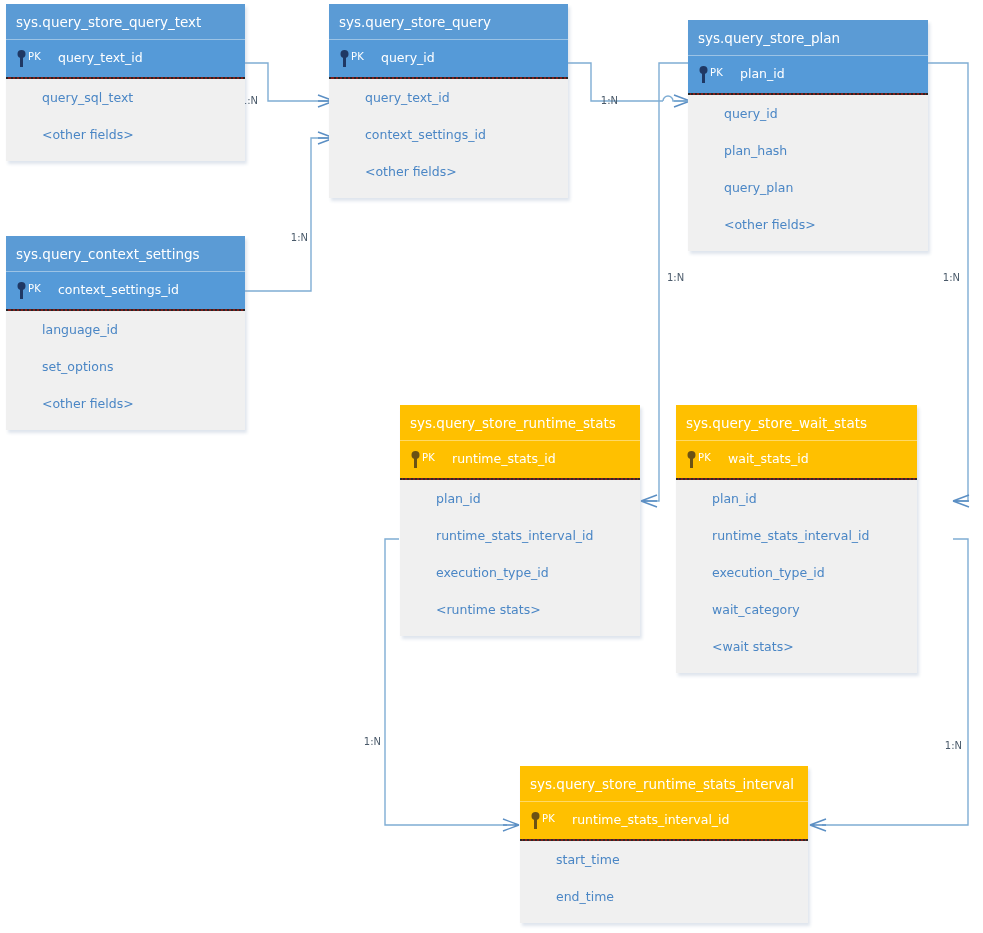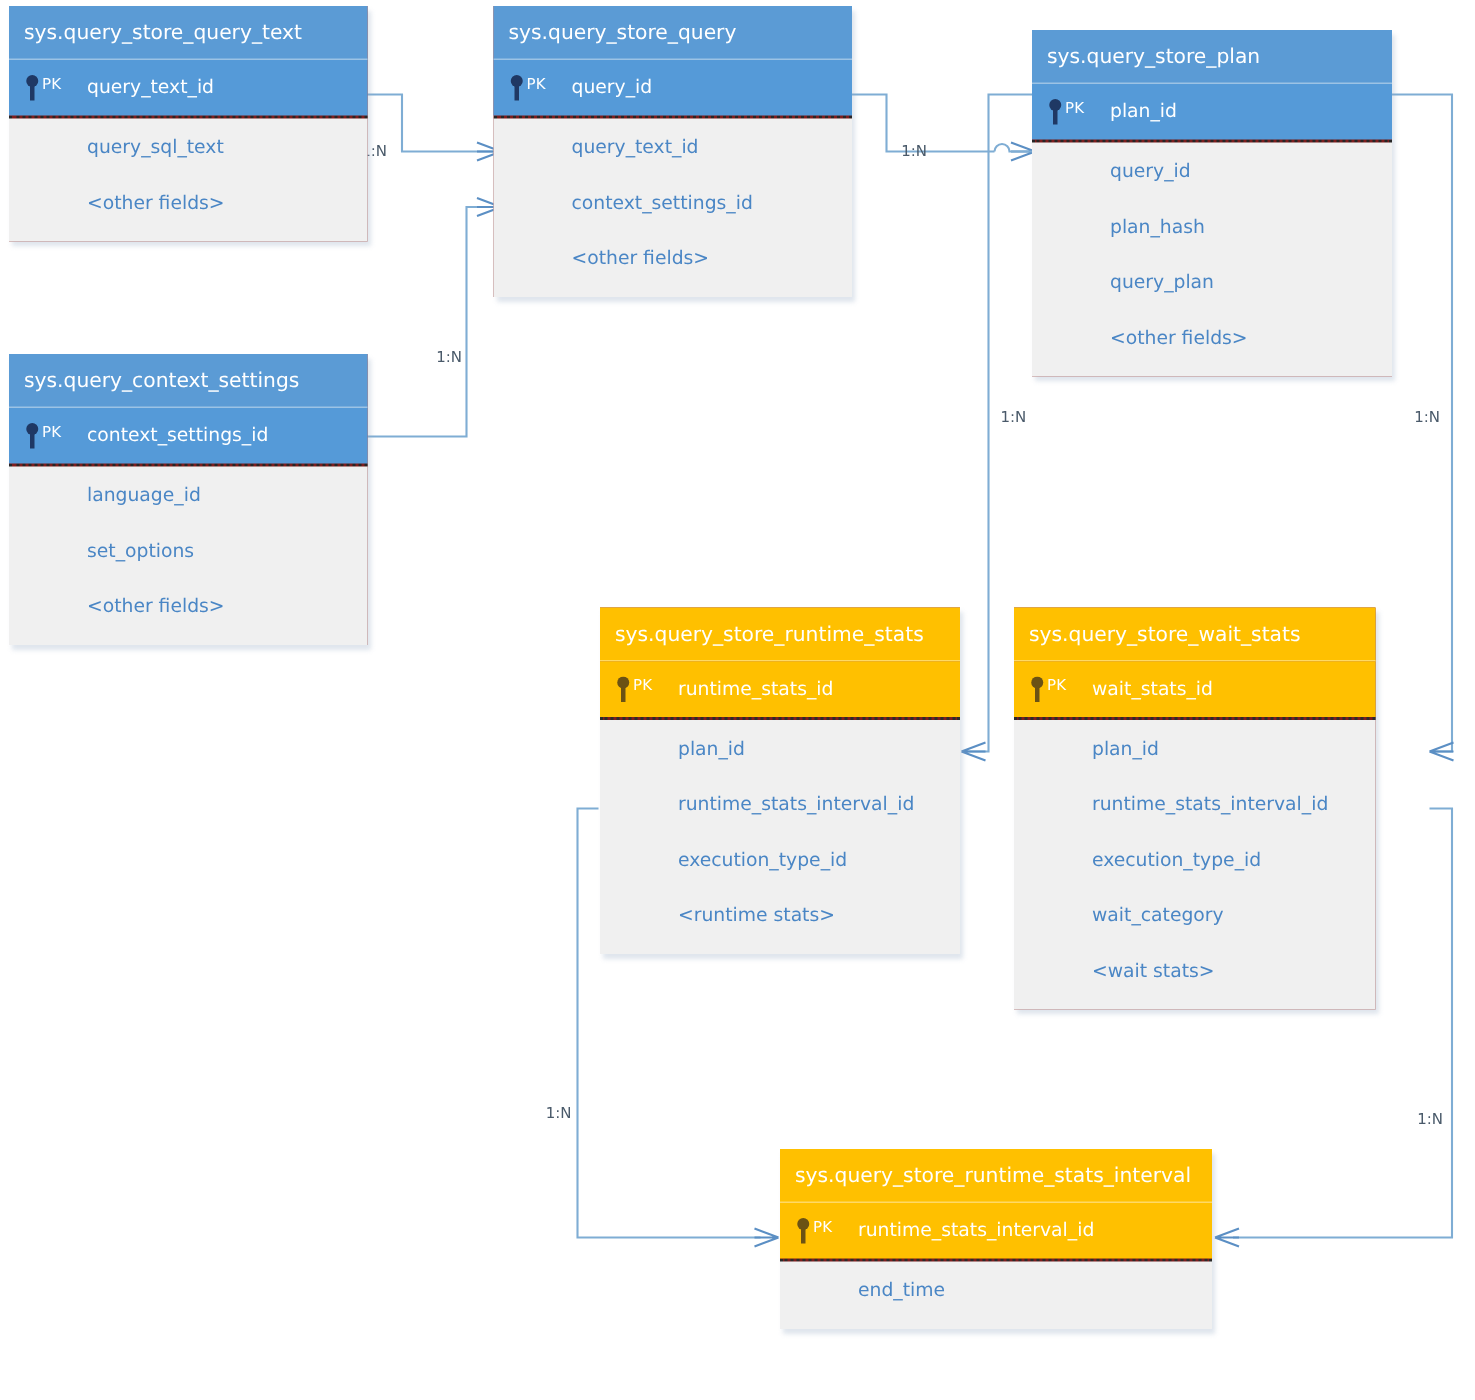--- a/index.html
+++ b/index.html
@@ -96,21 +96,21 @@
   }
   .entity .fields {
     box-sizing: border-box;
     padding: 0 0 8px 0;
     background: #f0f0f0;
   }
   .entity .field {
     box-sizing: border-box;
     height: 37px;
     line-height: 37px;
-    padding-left: 52px;
+    padding-left: 36px;
     color: #4a86c5;
     font-size: 12.5px;
     white-space: nowrap;
   }
 
   
   .theme-blue .ent-title { background: #5b9bd5; }
   .theme-blue .pk-row    { background: #559ad8; }
   .theme-blue .ent-title { border-bottom: 1px solid #9cc3e5; }
   .theme-blue .divider   { border-top-color: #262626; }
@@ -289,17 +289,18 @@
     <div class="pk-row">
       <svg class="pk-key" viewBox="0 0 9 18">
         <circle cx="4.5" cy="4" r="4" fill="#6b5214"></circle>
         <rect x="3" y="6" width="3" height="11" fill="#6b5214"></rect>
       </svg>
       <span class="pk-tag">PK</span>
       <span class="pk-name">runtime_stats_interval_id</span>
     </div>
     <div class="divider"></div>
     <div class="fields">
+      <div class="field">start_time</div>
       <div class="field">end_time</div>
     </div>
   </div>
 
 </div>
 
 </body></html>

